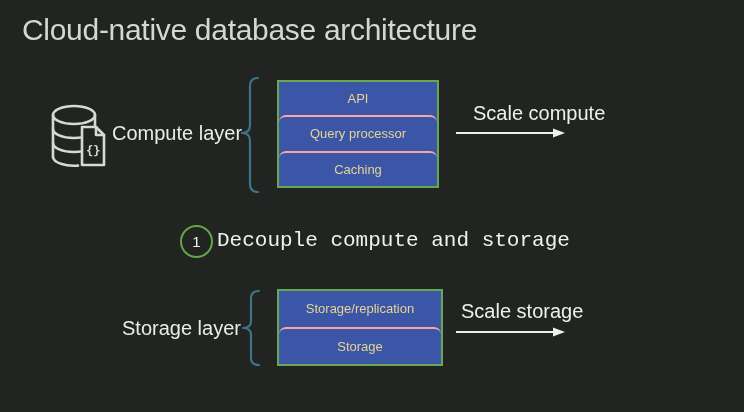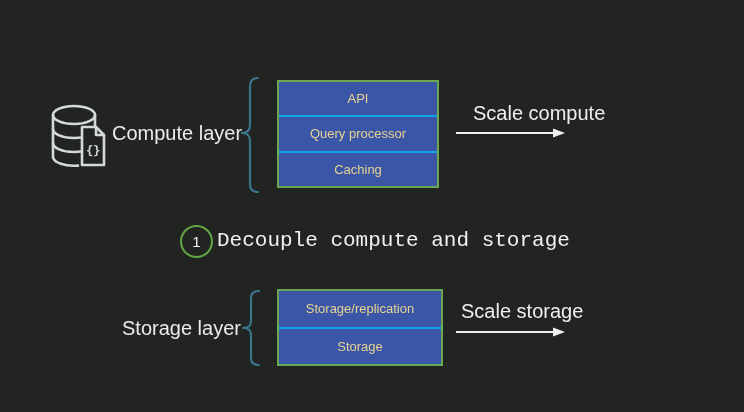--- a/index.html
+++ b/index.html
@@ -34,41 +34,42 @@
     border:2px solid #6aa84f;
     box-sizing:border-box;
   }
   .box-row{
     flex:1;display:flex;align-items:center;justify-content:center;
     background:#3b56a7;
     color:#e6d391;
     font-size:13px;font-weight:400;
     white-space:nowrap;
   }
-  .box-row + .box-row{border-top:2px solid #0ea5e9;}
+  .box-row + .box-row{border-top:2px solid #fca5a5;border-radius:7px;}
   .step-circle{
     left:180px;top:225px;width:33px;height:33px;
     border:2.5px solid #61a746;border-radius:50%;
     box-sizing:border-box;
     display:flex;align-items:center;justify-content:center;
     font-size:15px;color:#f2f2f2;
   }
   .step-label{
     left:217px;top:229px;
     font-size:21px;font-weight:400;color:#f0f1ef;
     white-space:nowrap;
     font-family:Liberation Mono, monospace;
   }
   svg{display:block;}
 </style>
 </head>
 <body>
 
 <div class="slide">
 
+  <div class="abs title">Cloud-native database architecture</div>
 
   <div class="abs" style="left:50px;top:103px;">
     <svg width="60" height="68" viewBox="0 0 60 68" fill="none" stroke="#d6dad6" stroke-width="2.6" stroke-linecap="round" stroke-linejoin="round">
       <ellipse cx="24" cy="12" rx="21" ry="9"></ellipse>
       <path d="M3,12 V54"></path>
       <path d="M45,12 V28"></path>
       <path d="M3,26 A21,9 0 0 0 45,26"></path>
       <path d="M3,40 A21,9 0 0 0 45,40"></path>
       <path d="M3,54 A21,9 0 0 0 28,62.6"></path>
       <path d="M32,24 H46 L54,32 V62 H32 Z" fill="#212420"></path>

